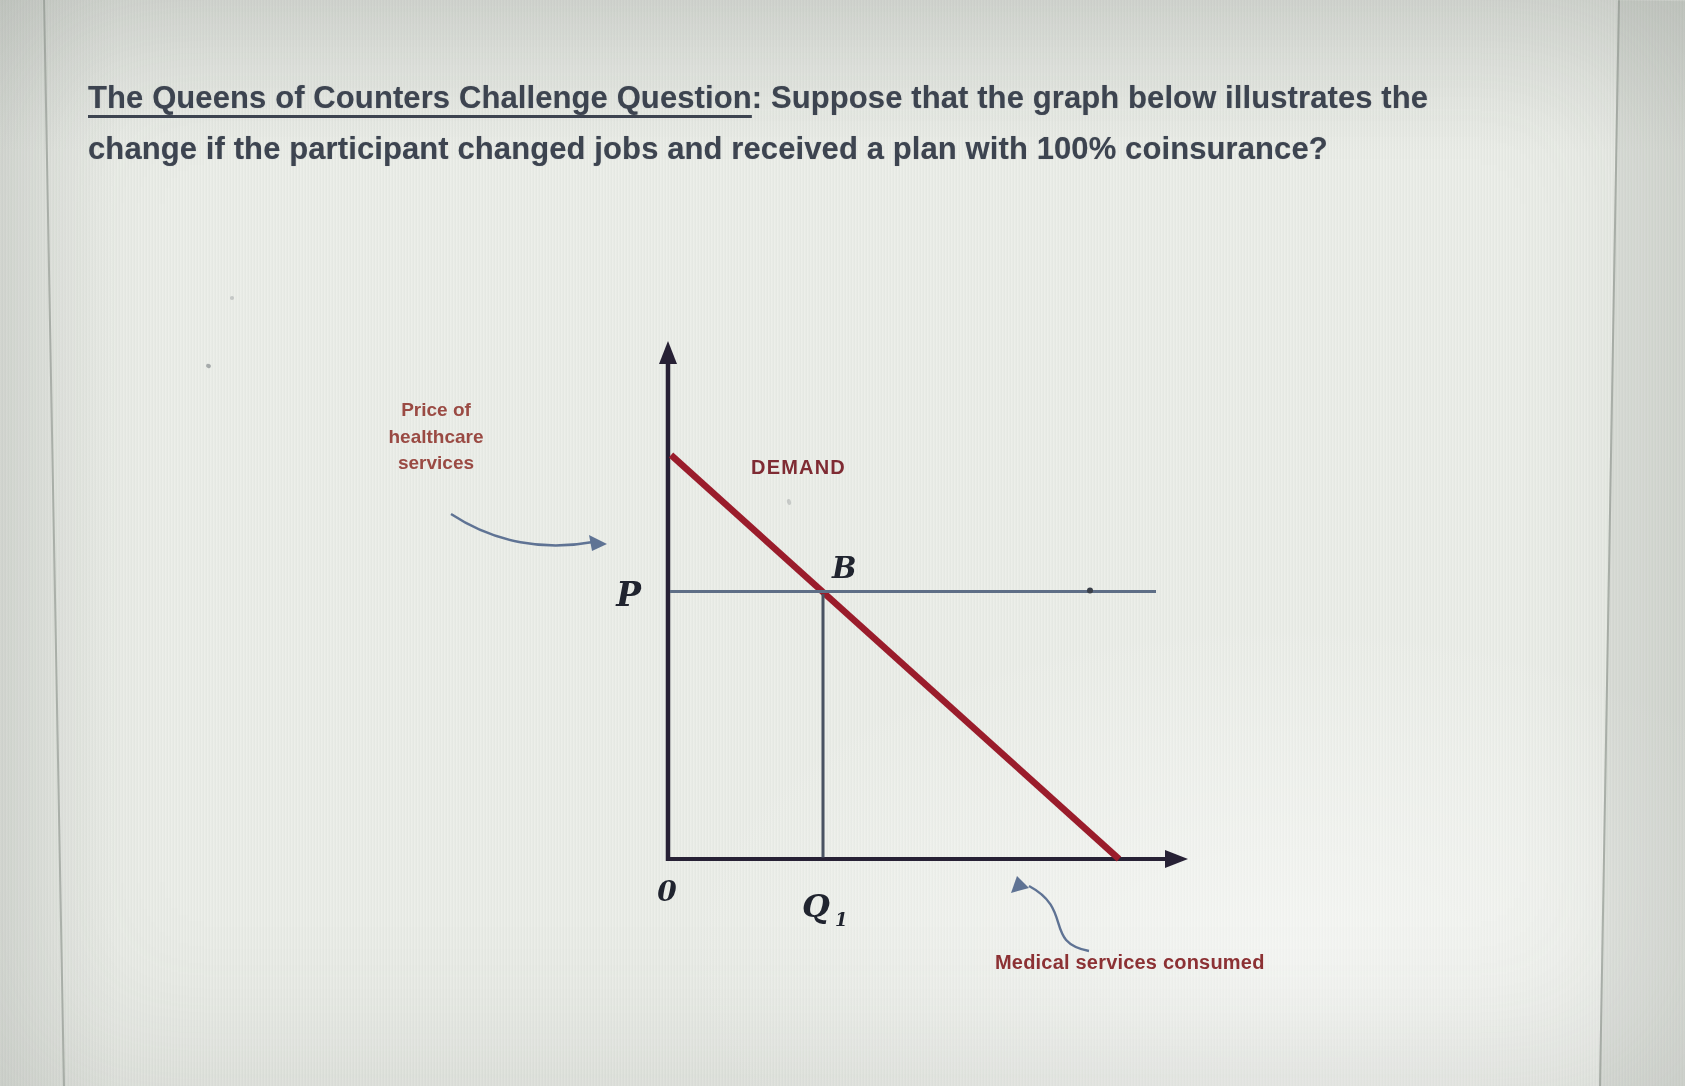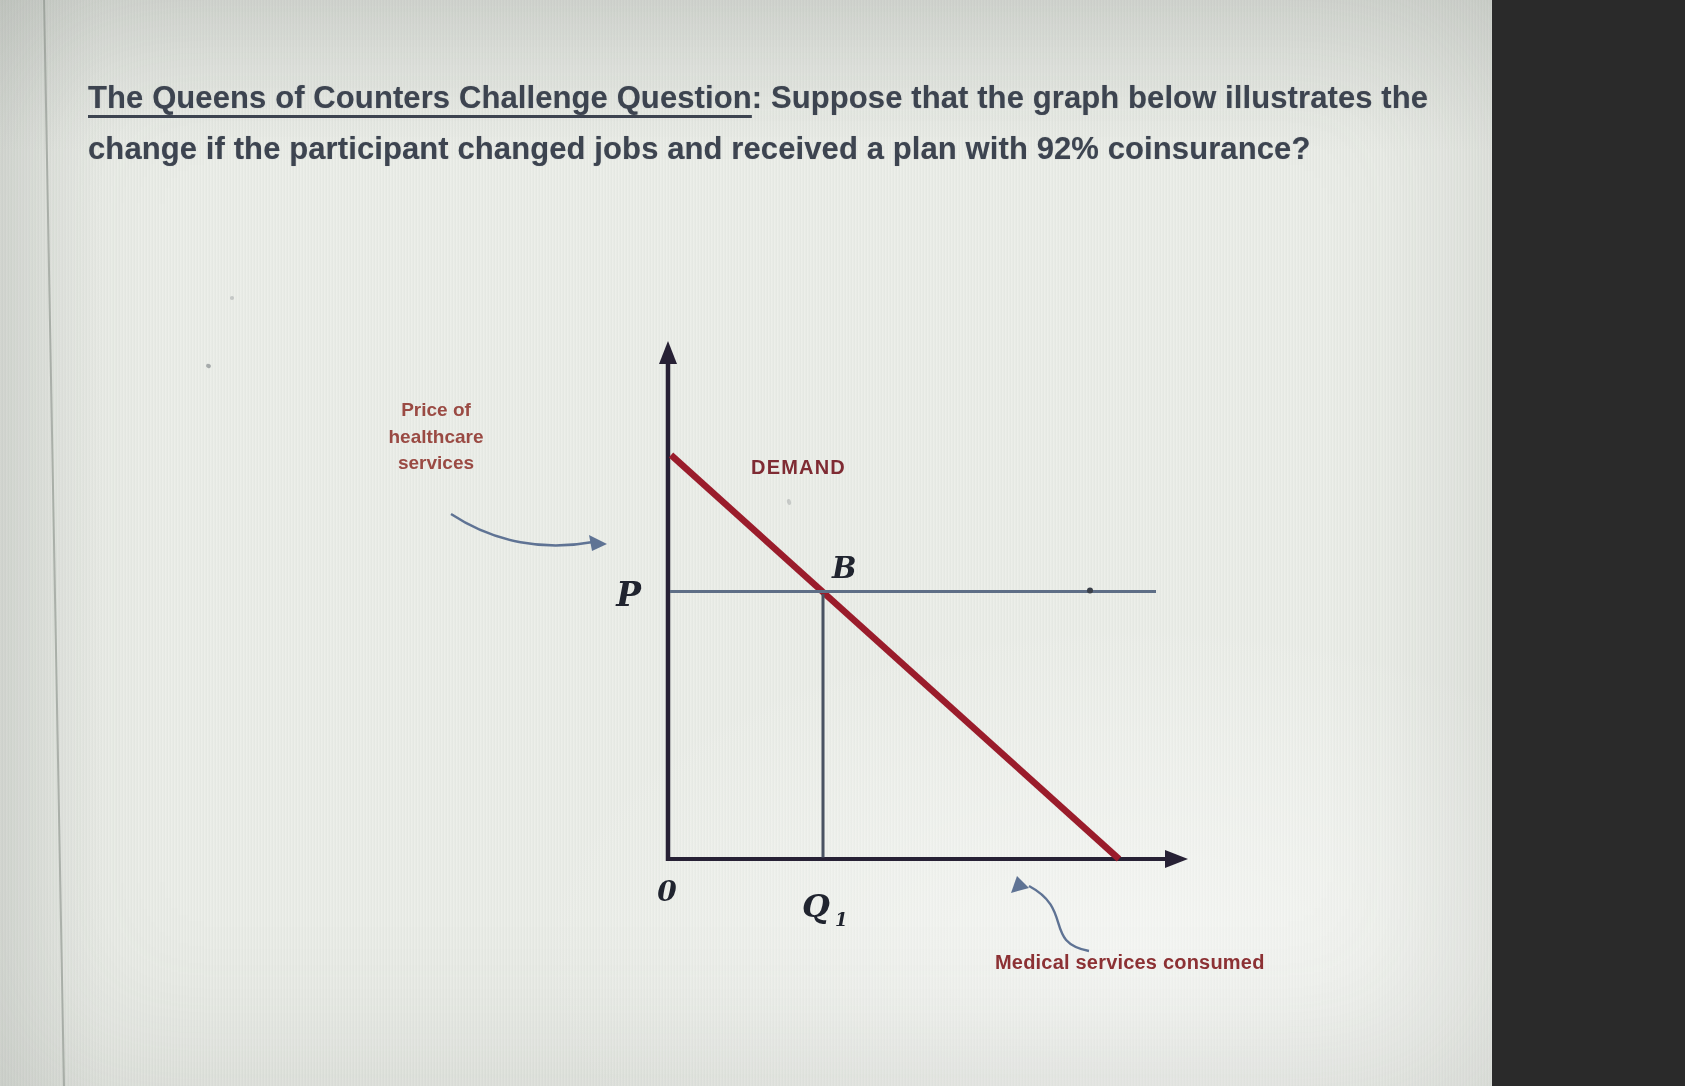--- a/index.html
+++ b/index.html
@@ -1,18 +1,18 @@
 <!DOCTYPE html>
 <html><head>
 <meta charset="utf-8">
 <style>
   html, body { margin: 0; padding: 0; background: #2a2a2a; }
   .photo {
     position: relative;
-    width: 1492px;
+    width: 1685px;
     height: 1086px;
     overflow: hidden;
     font-family: "Liberation Sans", sans-serif;
     background:
       radial-gradient(ellipse 980px 540px at 76% 88%, rgba(255,255,255,0.50), rgba(255,255,255,0) 62%),
       linear-gradient(180deg, rgba(108,116,110,0.12), rgba(108,116,110,0) 14%),
       linear-gradient(90deg, rgba(108,116,110,0.10), rgba(108,116,110,0) 7%),
       repeating-linear-gradient(90deg, #e9ebe6 0px, #f0f2ed 1px, #e1e5df 2px, #e9ebe6 3px);
     box-shadow: inset 0 0 170px rgba(66,72,66,0.16);
   }
@@ -58,21 +58,21 @@
 <div class="photo">
 
   <div class="edge-line-left"></div>
   <div class="right-shade"></div>
   <div class="speck s1"></div>
   <div class="speck s2"></div>
   <div class="speck s3"></div>
 
   <div class="question">
     <div><span class="u">The Queens of Counters Challenge Question</span><span>: Suppose that the graph below illustrates the</span></div>
-    <div>change if the participant changed jobs and received a plan with 92% coinsurance?</div>
+    <div>change if the participant changed jobs and received a plan with 100% coinsurance?</div>
   </div>
 
   <svg class="graph-svg" width="1685" height="1086" viewBox="0 0 1685 1086">
 
     <line x1="668" y1="861" x2="668" y2="360" stroke="#272135" stroke-width="4.5"></line>
     <polygon points="668,341 659,364 677,364" fill="#272135"></polygon>
     <line x1="666" y1="859" x2="1170" y2="859" stroke="#272135" stroke-width="4"></line>
     <polygon points="1188,859 1165,850 1165,868" fill="#272135"></polygon>
 
     <line x1="671" y1="455" x2="1119" y2="859" stroke="#9a1c2b" stroke-width="6.5"></line>

